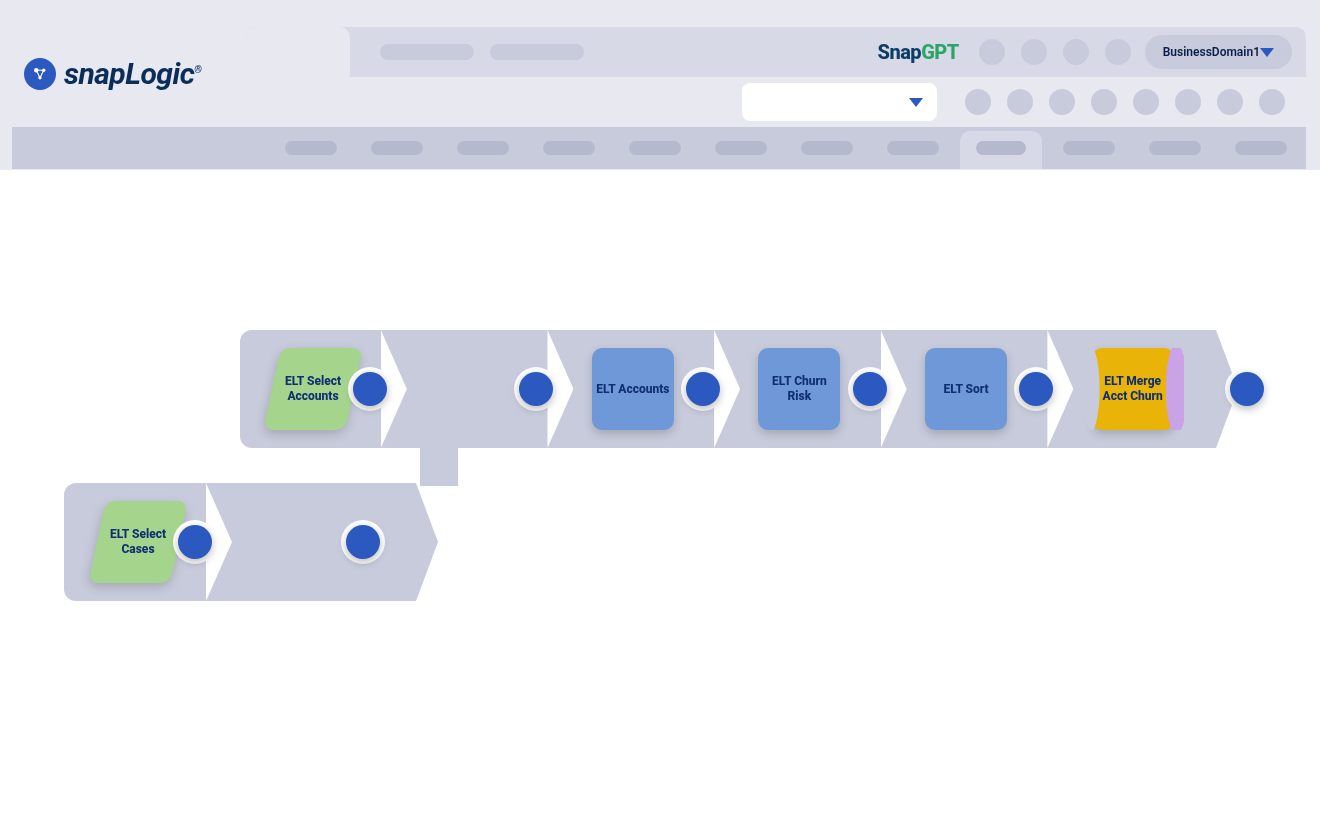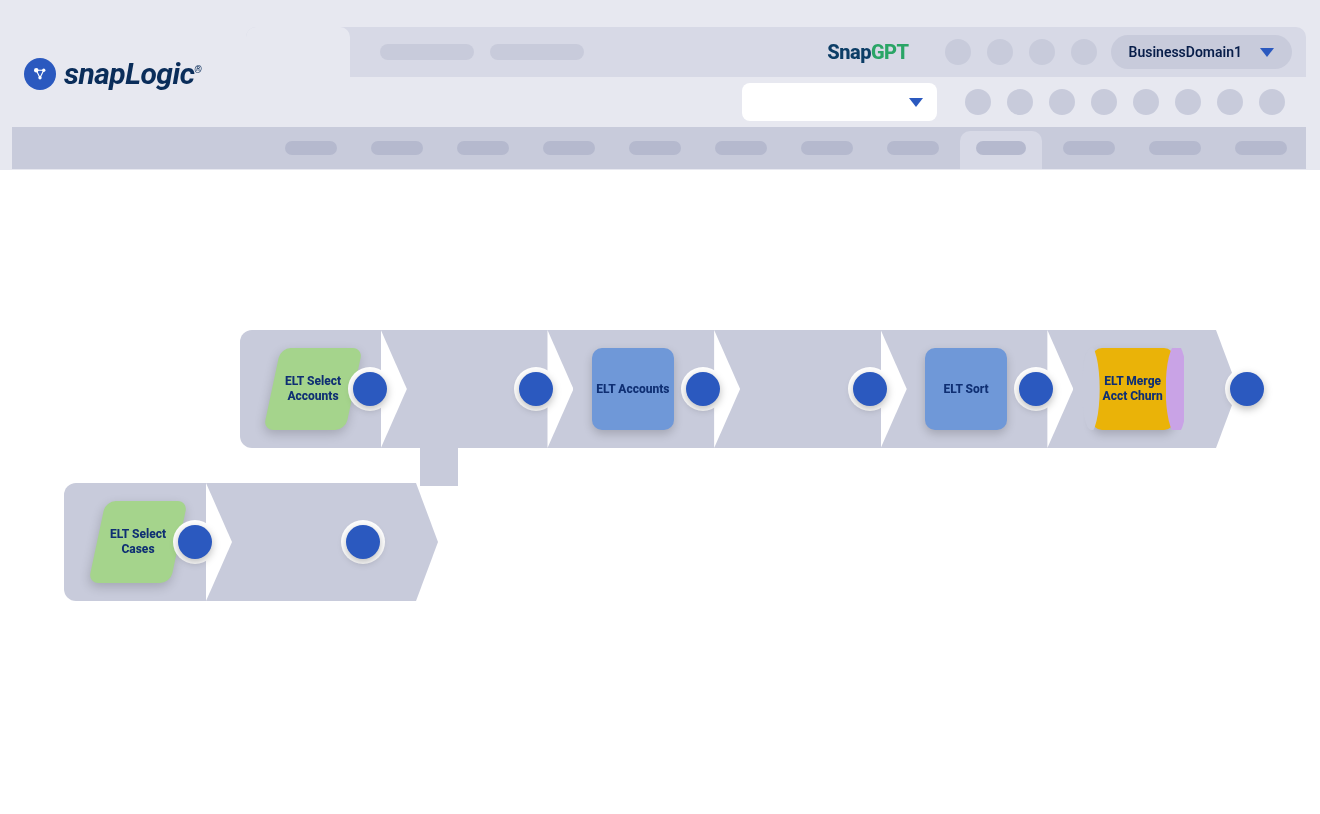--- a/index.html
+++ b/index.html
@@ -73,45 +73,44 @@
     background: #c8cbdb;
     margin: 0 8px;
   }
   .tbp1 { width: 94px; margin-left: 120px; }
   .tbp2 { width: 94px; }
   .tab-spacer { flex: 1; }
 
   .snapgpt {
     font-size: 20px;
     font-weight: 800;
-    margin-right: 28px;
+    margin-right: 12px;
     letter-spacing: -0.5px;
   }
   .snapgpt .s1 { color: #0c3d66; }
   .snapgpt .s2 { color: #2aa566; }
 
   .circ-btn {
     width: 26px;
     height: 26px;
     border-radius: 50%;
     background: #c8cbdb;
     margin: 0 8px;
   }
 
   .domain-select {
     display: flex;
     align-items: center;
-    gap: 18px;
     background: #c8cbdb;
     border-radius: 20px;
     padding: 0 18px;
     height: 34px;
     color: #081e4a;
     font-weight: 600;
-    font-size: 14px;
+    font-size: 12px;
     margin-left: 6px;
   }
   .chev-down {
     width: 0; height: 0;
     border-left: 7px solid transparent;
     border-right: 7px solid transparent;
     border-top: 9px solid #2b59bf;
   }
 
   
@@ -398,20 +397,23 @@
     <div class="cell notch">
       <div class="port right"></div>
     </div>
     <div class="cell notch">
       <div class="snap blue">
           <span>ELT Accounts</span>
         </div>
       <div class="port right"></div>
     </div>
     <div class="cell notch">
+      <div class="snap blue">
+          <span>ELT Churn Risk</span>
+        </div>
       <div class="port right"></div>
     </div>
     <div class="cell notch">
       <div class="snap blue">
           <span>ELT Sort</span>
         </div>
       <div class="port right"></div>
     </div>
     <div class="cell notch">
       <div class="snap purple">

